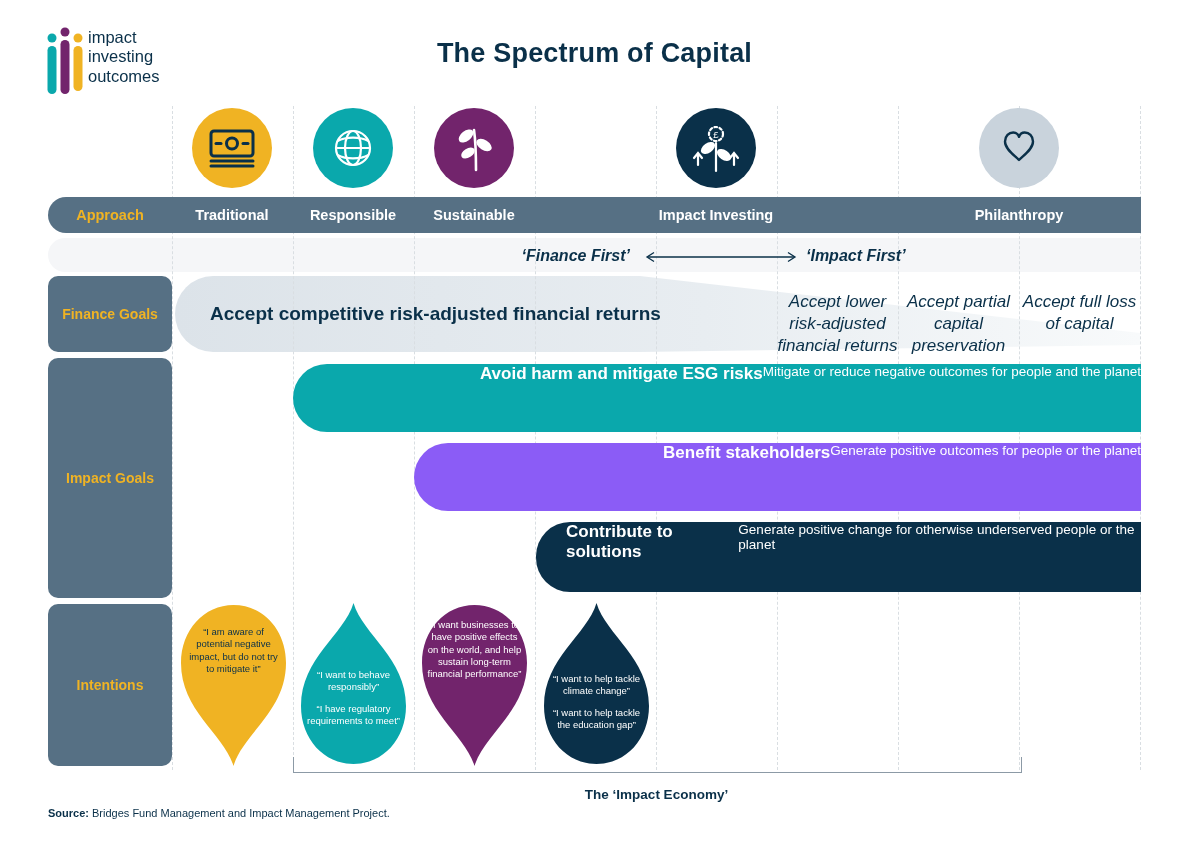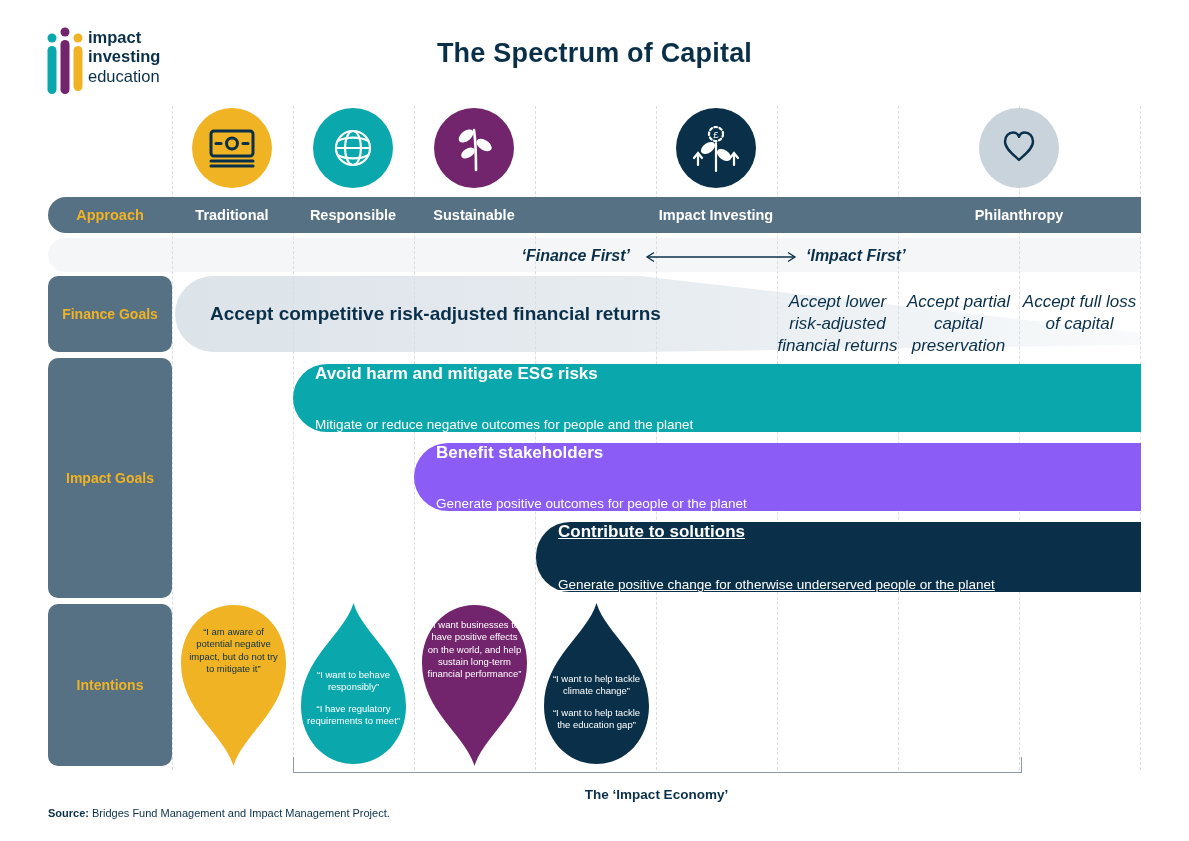--- a/index.html
+++ b/index.html
@@ -2,21 +2,21 @@
 <html><head>
 <meta charset="utf-8">
 <style>
   html,body{margin:0;padding:0;background:#fff;}
   .canvas{position:relative;width:1189px;height:841px;background:#fff;overflow:hidden;
           font-family:"Liberation Sans",sans-serif;color:#0A3049;}
   .abs{position:absolute;}
   
   .logo{left:46px;top:26px;width:260px;height:80px;}
   .logo-text{position:absolute;left:42px;top:2px;font-size:16.5px;line-height:1.17;color:#0A3049;}
-  .logo-text .b{font-weight:bold;}
+  .logo-text .b{font-weight:normal;}
   .title{left:0;right:0;top:38px;text-align:center;font-size:27px;font-weight:bold;color:#0A3049;letter-spacing:.2px;}
   
   .vline{top:106px;height:664px;width:0;border-left:1px dashed #D9DEE2;z-index:2;}
   
   .circ{top:108px;width:80px;height:80px;border-radius:50%;display:flex;align-items:center;justify-content:center;z-index:3;}
   
   .approach-bar{left:48px;top:197px;width:1093px;height:36px;background:#567084;border-radius:18px 0 0 18px;z-index:3;}
   .approach-label{top:207px;font-size:14.5px;font-weight:bold;color:#fff;transform:translateX(-50%);white-space:nowrap;z-index:4;}
   .approach-label.key{color:#F0B323;}
   
@@ -24,21 +24,21 @@
   .axis-label{top:247px;font-size:16px;font-style:italic;font-weight:bold;color:#0A3049;z-index:3;white-space:nowrap;}
   .axis-arrow{left:642px;top:249px;z-index:3;}
   
   .rowbox{left:48px;width:124px;background:#567084;border-radius:10px;display:flex;align-items:center;justify-content:center;
           color:#F0B323;font-weight:bold;font-size:14px;text-align:center;z-index:3;}
   
   .wedge{left:175px;top:276px;z-index:1;}
   .fin-primary{left:210px;top:276px;height:76px;display:flex;align-items:center;font-size:19px;font-weight:bold;color:#0A3049;z-index:3;white-space:nowrap;}
   .fin-sec{top:291px;width:121px;font-size:17px;line-height:1.3;text-align:center;color:#0A3049;z-index:3;font-style:italic;}
   
-  .ibar{height:68px;display:flex;flex-direction:column;justify-content:space-between;padding-left:22px;box-sizing:border-box;
+  .ibar{height:68px;display:flex;flex-direction:row;justify-content:flex-end;padding-left:30px;box-sizing:border-box;
         border-radius:34px 0 0 34px;color:#fff;z-index:3;}
   .ibar .t{font-size:17px;font-weight:bold;margin-bottom:3px;}
   .ibar .s{font-size:13.5px;}
   
   .bubble{top:601px;width:113px;height:167px;z-index:3;}
   .bubble svg{position:absolute;left:0;top:0;}
   .btext{position:absolute;left:7px;right:7px;text-align:center;font-size:9.5px;line-height:1.3;z-index:4;}
   .btext p{margin:0 0 9px 0;}
   .btext.dark{color:#0A3049;}
   .btext.light{color:#fff;}
@@ -68,21 +68,21 @@
       <circle cx="6" cy="12" r="4.5" fill="#0AA8AC"></circle>
         <rect x="1.5" y="20" width="9" height="48" rx="4.5" fill="#0AA8AC"></rect>
       <circle cx="19" cy="6" r="4.5" fill="#72246C"></circle>
         <rect x="14.5" y="14" width="9" height="54" rx="4.5" fill="#72246C"></rect>
       <circle cx="32" cy="12" r="4.5" fill="#F0B323"></circle>
         <rect x="27.5" y="20" width="9" height="45" rx="4.5" fill="#F0B323"></rect>
     </svg>
     <div class="logo-text">
       <div class="b">impact</div>
       <div class="b">investing</div>
-      <div>education</div>
+      <div>outcomes</div>
     </div>
   </div>
 
   <div class="abs title">The Spectrum of Capital</div>
 
   <div class="abs circ" style="left: 192px; background: rgb(240, 179, 35);">
     <svg width="52" height="52" viewBox="-26 -26 52 52">
       <g stroke="#0A3049" stroke-width="3" fill="none" stroke-linecap="round">
         <rect x="-21" y="-17" width="42" height="25" rx="3"></rect>
         <circle cx="0" cy="-4.5" r="5.5"></circle>
@@ -172,21 +172,21 @@
 
   <div class="abs rowbox" style="top:358px;height:240px">Impact Goals</div>
   <div class="abs ibar" style="left: 293px; top: 364px; width: 848px; background: rgb(10, 168, 172);">
     <div class="t">Avoid harm and mitigate ESG risks</div>
     <div class="s">Mitigate or reduce negative outcomes for people and the planet</div>
   </div>
   <div class="abs ibar" style="left: 414px; top: 443px; width: 727px; background: #8b5cf6;">
     <div class="t">Benefit stakeholders</div>
     <div class="s">Generate positive outcomes for people or the planet</div>
   </div>
-  <div class="abs ibar" style="left: 536px; top: 522px; width: 605px; height: 70px; background: rgb(10, 48, 73); text-decoration: underline;">
+  <div class="abs ibar" style="left: 536px; top: 522px; width: 605px; height: 70px; background: rgb(10, 48, 73);">
     <div class="t">Contribute to solutions</div>
     <div class="s">Generate positive change for otherwise underserved people or the planet</div>
   </div>
 
   <div class="abs bubble" style="left:177px">
     <svg width="113" height="167" viewBox="0 0 113 167">
       <path d="M56.5,165 C47,133 4,110 4,62 C4,29 27,4 56.5,4 C86,4 109,29 109,62 C109,110 66,133 56.5,165 Z" fill="#F0B323"></path>
     </svg>
     <div class="btext dark" style="top:25px">
       <p>“I am aware of potential negative impact, but do not try to mitigate it”</p>

